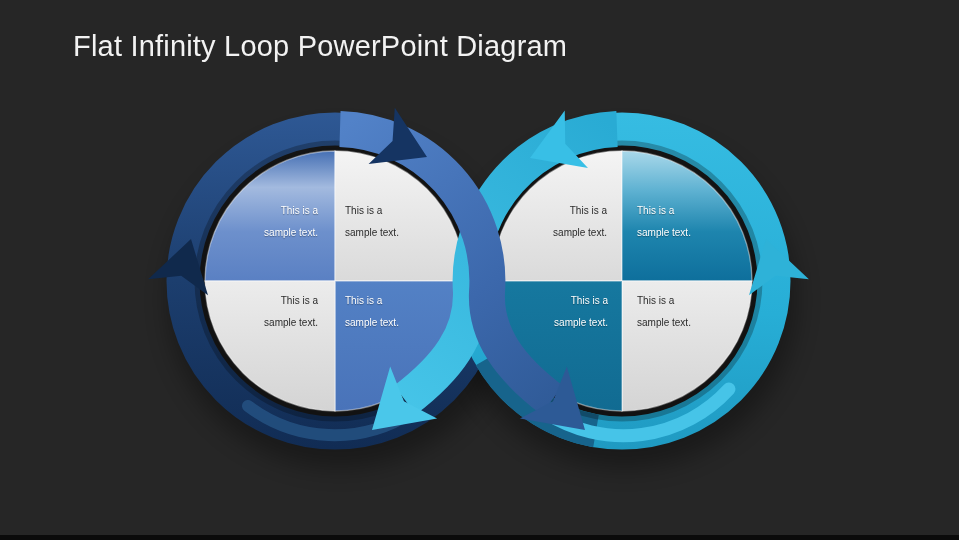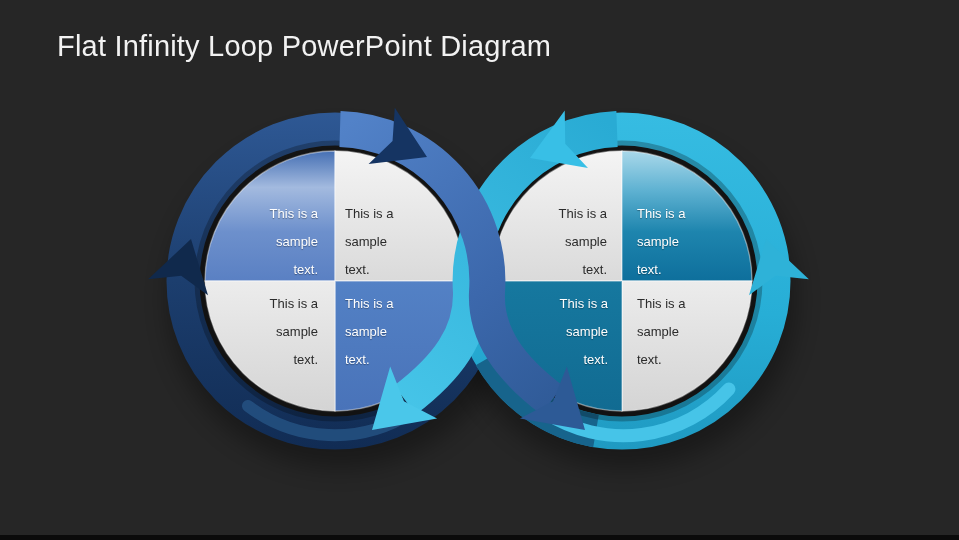--- a/index.html
+++ b/index.html
@@ -4,29 +4,29 @@
 <style>
   html,body{margin:0;padding:0;background:#111;}
   .slide{
     position:relative;
     width:959px;height:540px;
     background:#262626;
     overflow:hidden;
     font-family:"Liberation Sans", sans-serif;
   }
   .slide-title{
-    position:absolute;left:57px;top:30px;
+    position:absolute;left:73px;top:30px;
     font-size:29px;font-weight:400;
     color:#f2f2f2;letter-spacing:.2px;
     margin:0;
   }
   .diagram-svg{position:absolute;left:0;top:0;}
   .qtext{
     position:absolute;width:68px;
-    font-size:13px;line-height:28px;font-weight:400;
+    font-size:10px;line-height:22px;font-weight:400;
   }
   .qtext.align-right{text-align:right;}
   .qtext.align-left{text-align:left;}
   .qtext.light{color:#ffffff;text-shadow:0 1px 1px rgba(0,0,0,.35);}
   .qtext.dark{color:#2b2b2b;}
   .bottom-edge{
     position:absolute;left:0;bottom:0;width:959px;height:5px;
     background:#0b0b0b;
   }
 </style>

